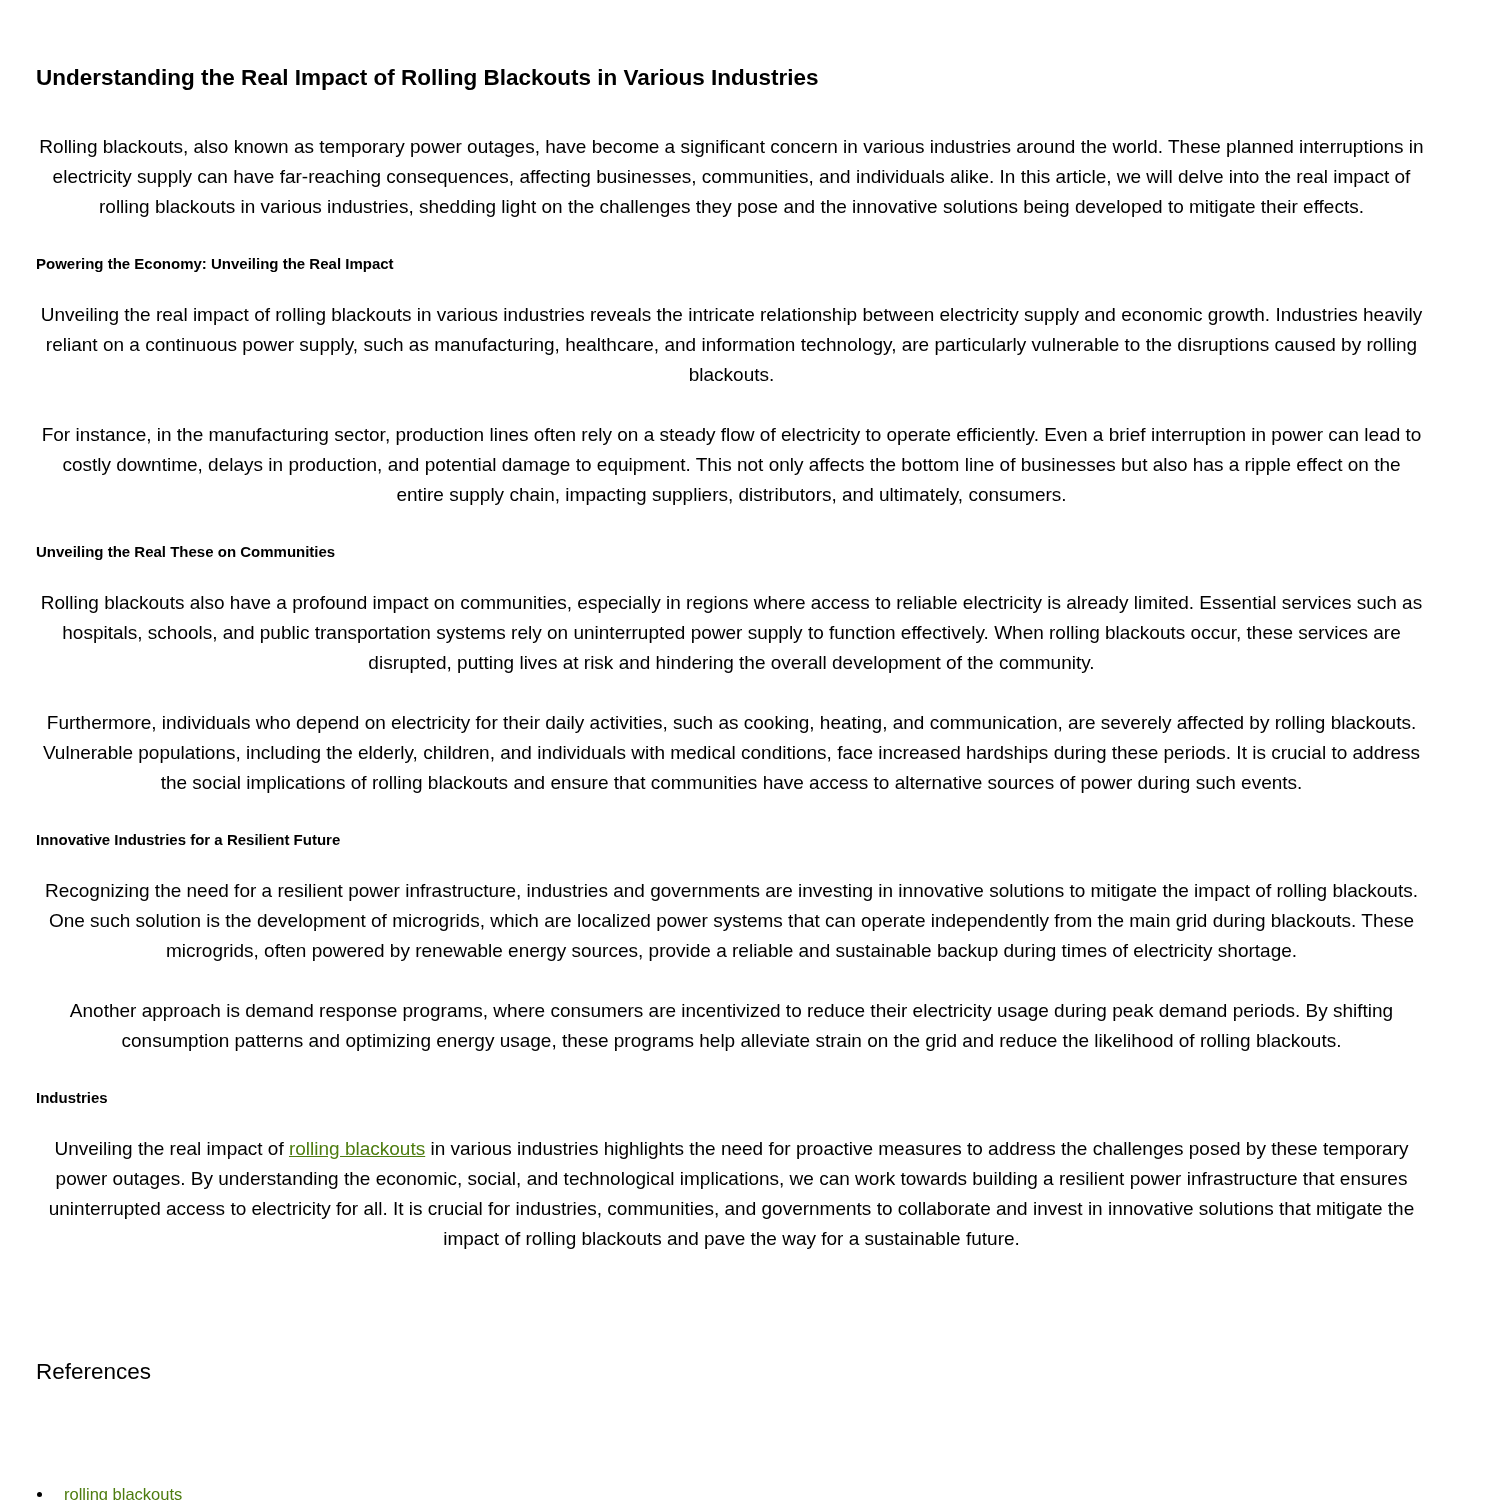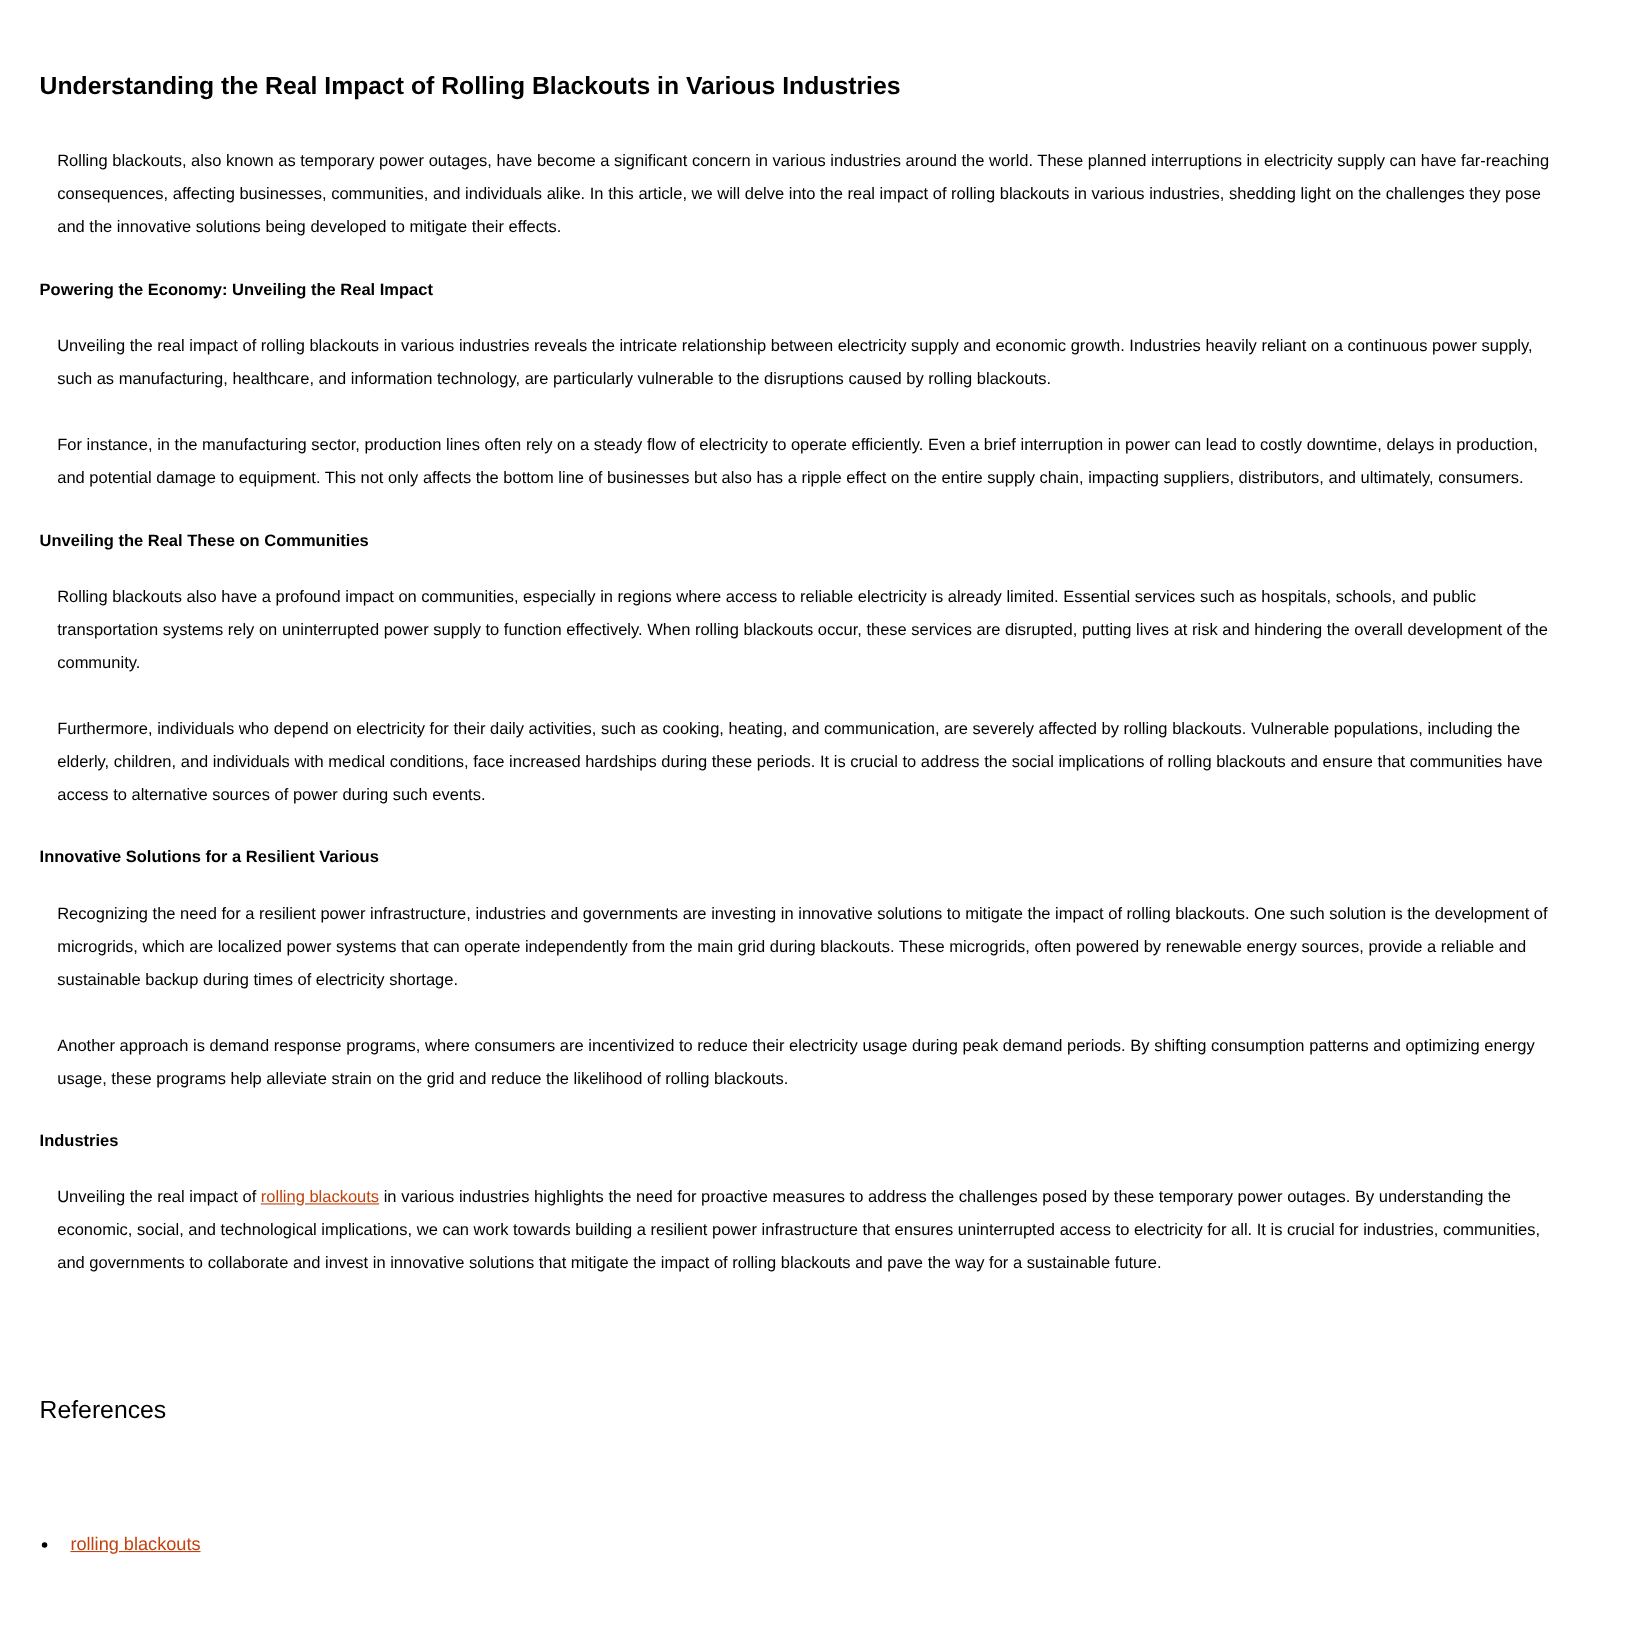--- a/index.html
+++ b/index.html
@@ -25,42 +25,43 @@
     line-height: 28px;
     margin: 0 0 40px 0;
   }
   h3.section-heading {
     font-size: 15px;
     font-weight: bold;
     line-height: 24px;
     margin: 28px 0 24px 0;
   }
   p.body-paragraph {
-    font-size: 15px;
+    font-size: 19px;
     line-height: 30px;
-    margin: 0 0 30px 16px;
+    margin: 0 0 30px 0;
+    text-align: center;
   }
   h2.references-heading {
     font-size: 22.5px;
     font-weight: normal;
     line-height: 28px;
     margin: 104px 0 0 0;
   }
   ul.references-list {
     margin: 96px 0 0 0;
     padding: 0 0 0 18px;
     list-style: disc;
   }
   ul.references-list li {
     font-size: 16.5px;
     line-height: 24px;
     padding-left: 10px;
   }
   a.doc-link {
-    color: #c2410c;
+    color: #4d7c0f;
     cursor: pointer;
   }
 </style>
 </head>
 <body>
 
 <article class="doc">
 
   <h1 class="doc-title">Understanding the Real Impact of Rolling Blackouts in Various Industries</h1>
 
@@ -71,21 +72,21 @@
   <p class="body-paragraph">Unveiling the real impact of rolling blackouts in various industries reveals the intricate relationship between electricity supply and economic growth. Industries heavily reliant on a continuous power supply, such as manufacturing, healthcare, and information technology, are particularly vulnerable to the disruptions caused by rolling blackouts.</p>
 
   <p class="body-paragraph">For instance, in the manufacturing sector, production lines often rely on a steady flow of electricity to operate efficiently. Even a brief interruption in power can lead to costly downtime, delays in production, and potential damage to equipment. This not only affects the bottom line of businesses but also has a ripple effect on the entire supply chain, impacting suppliers, distributors, and ultimately, consumers.</p>
 
   <h3 class="section-heading">Unveiling the Real These on Communities</h3>
 
   <p class="body-paragraph">Rolling blackouts also have a profound impact on communities, especially in regions where access to reliable electricity is already limited. Essential services such as hospitals, schools, and public transportation systems rely on uninterrupted power supply to function effectively. When rolling blackouts occur, these services are disrupted, putting lives at risk and hindering the overall development of the community.</p>
 
   <p class="body-paragraph">Furthermore, individuals who depend on electricity for their daily activities, such as cooking, heating, and communication, are severely affected by rolling blackouts. Vulnerable populations, including the elderly, children, and individuals with medical conditions, face increased hardships during these periods. It is crucial to address the social implications of rolling blackouts and ensure that communities have access to alternative sources of power during such events.</p>
 
-  <h3 class="section-heading">Innovative Solutions for a Resilient Various</h3>
+  <h3 class="section-heading">Innovative Industries for a Resilient Future</h3>
 
   <p class="body-paragraph">Recognizing the need for a resilient power infrastructure, industries and governments are investing in innovative solutions to mitigate the impact of rolling blackouts. One such solution is the development of microgrids, which are localized power systems that can operate independently from the main grid during blackouts. These microgrids, often powered by renewable energy sources, provide a reliable and sustainable backup during times of electricity shortage.</p>
 
   <p class="body-paragraph">Another approach is demand response programs, where consumers are incentivized to reduce their electricity usage during peak demand periods. By shifting consumption patterns and optimizing energy usage, these programs help alleviate strain on the grid and reduce the likelihood of rolling blackouts.</p>
 
   <h3 class="section-heading">Industries</h3>
 
   <p class="body-paragraph"><span>Unveiling the real impact of </span><a class="doc-link" href="#">rolling blackouts</a><span> in various industries highlights the need for proactive measures to address the challenges posed by these temporary power outages. By understanding the economic, social, and technological implications, we can work towards building a resilient power infrastructure that ensures uninterrupted access to electricity for all. It is crucial for industries, communities, and governments to collaborate and invest in innovative solutions that mitigate the impact of rolling blackouts and pave the way for a sustainable future.</span></p>
 
   <h2 class="references-heading">References</h2>

